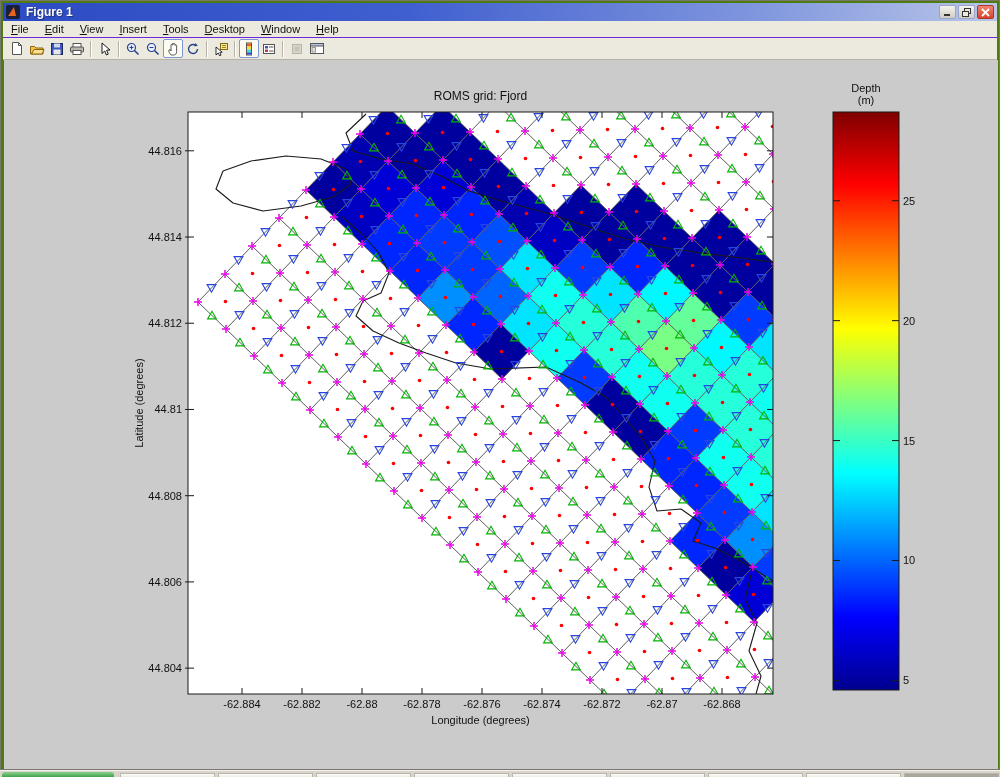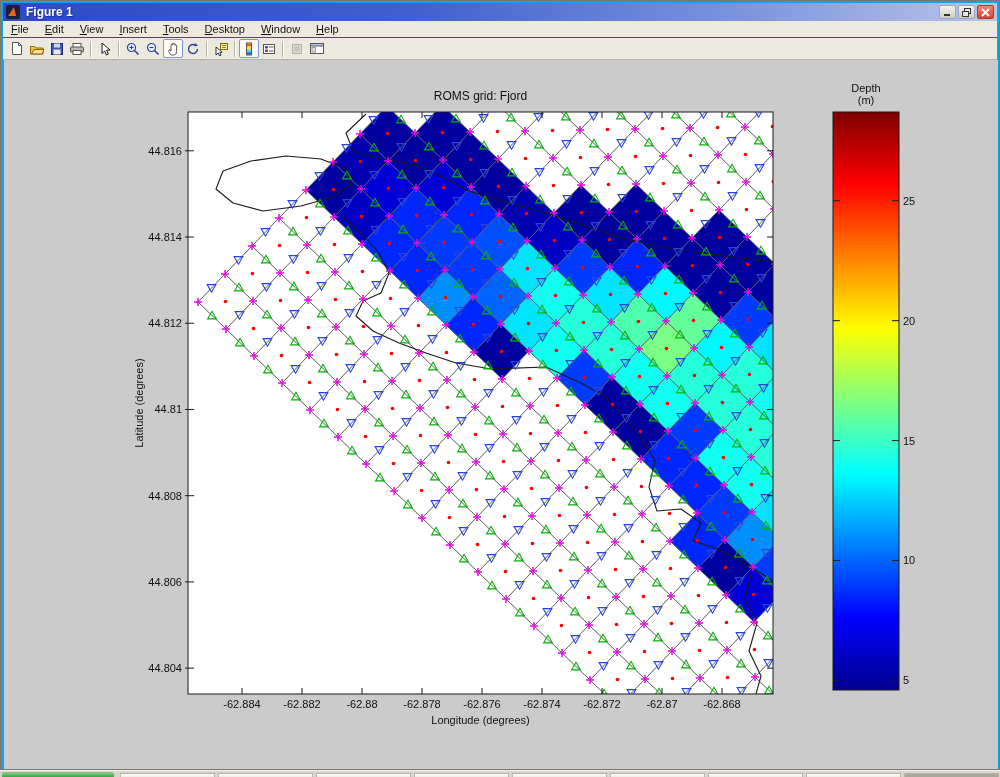--- a/index.html
+++ b/index.html
@@ -1,18 +1,18 @@
 <!DOCTYPE html>
 <html><head>
 <meta charset="utf-8">
 <style>
   html,body{margin:0;padding:0;}
   body{width:1000px;height:777px;position:relative;font-family:"Liberation Sans",sans-serif;background:#c6c3ba;overflow:hidden;}
   
-  .fig-window{position:absolute;left:0;top:0;width:1000px;height:770px;background:#0ea5e9;border:1px solid #7a766e;box-sizing:border-box;}
+  .fig-window{position:absolute;left:0;top:0;width:1000px;height:770px;background:#4d7c0f;border:1px solid #7a766e;box-sizing:border-box;}
   .titlebar{position:absolute;left:2px;top:2px;right:2px;height:18px;background:linear-gradient(90deg,#2c4bc4 0%,#3f5ecf 40%,#7e95dd 75%,#b9c5e9 100%);display:flex;align-items:center;padding:0 3px;box-sizing:border-box;}
   .app-icon{width:14px;height:14px;background:#1a1f3a;border-radius:2px;position:relative;flex:0 0 auto;}
   .app-icon:before{content:"";position:absolute;left:3px;top:2px;border-left:4px solid transparent;border-right:4px solid transparent;border-bottom:9px solid #e8641e;transform:skewX(-12deg);}
   .title-text{color:#fff;font-weight:bold;font-size:12px;margin-left:6px;flex:1 1 auto;text-shadow:1px 1px 1px rgba(0,0,0,.4);}
   .winbtns{display:flex;gap:2px;}
   .winbtn{width:17px;height:14px;border:1px solid #9aa4c8;border-radius:2px;background:linear-gradient(#f4f3ee,#cfccc2);display:flex;align-items:center;justify-content:center;box-sizing:border-box;}
   .winbtn svg{display:block;}
   .winbtn.close{background:linear-gradient(#ef8570,#d8442c);border-color:#b03722;}
   
   .menubar{position:absolute;left:2px;top:20px;right:2px;height:16px;background:#eceade;display:flex;align-items:center;font-size:11px;color:#111;border-bottom:1px solid #6d28d9;}

